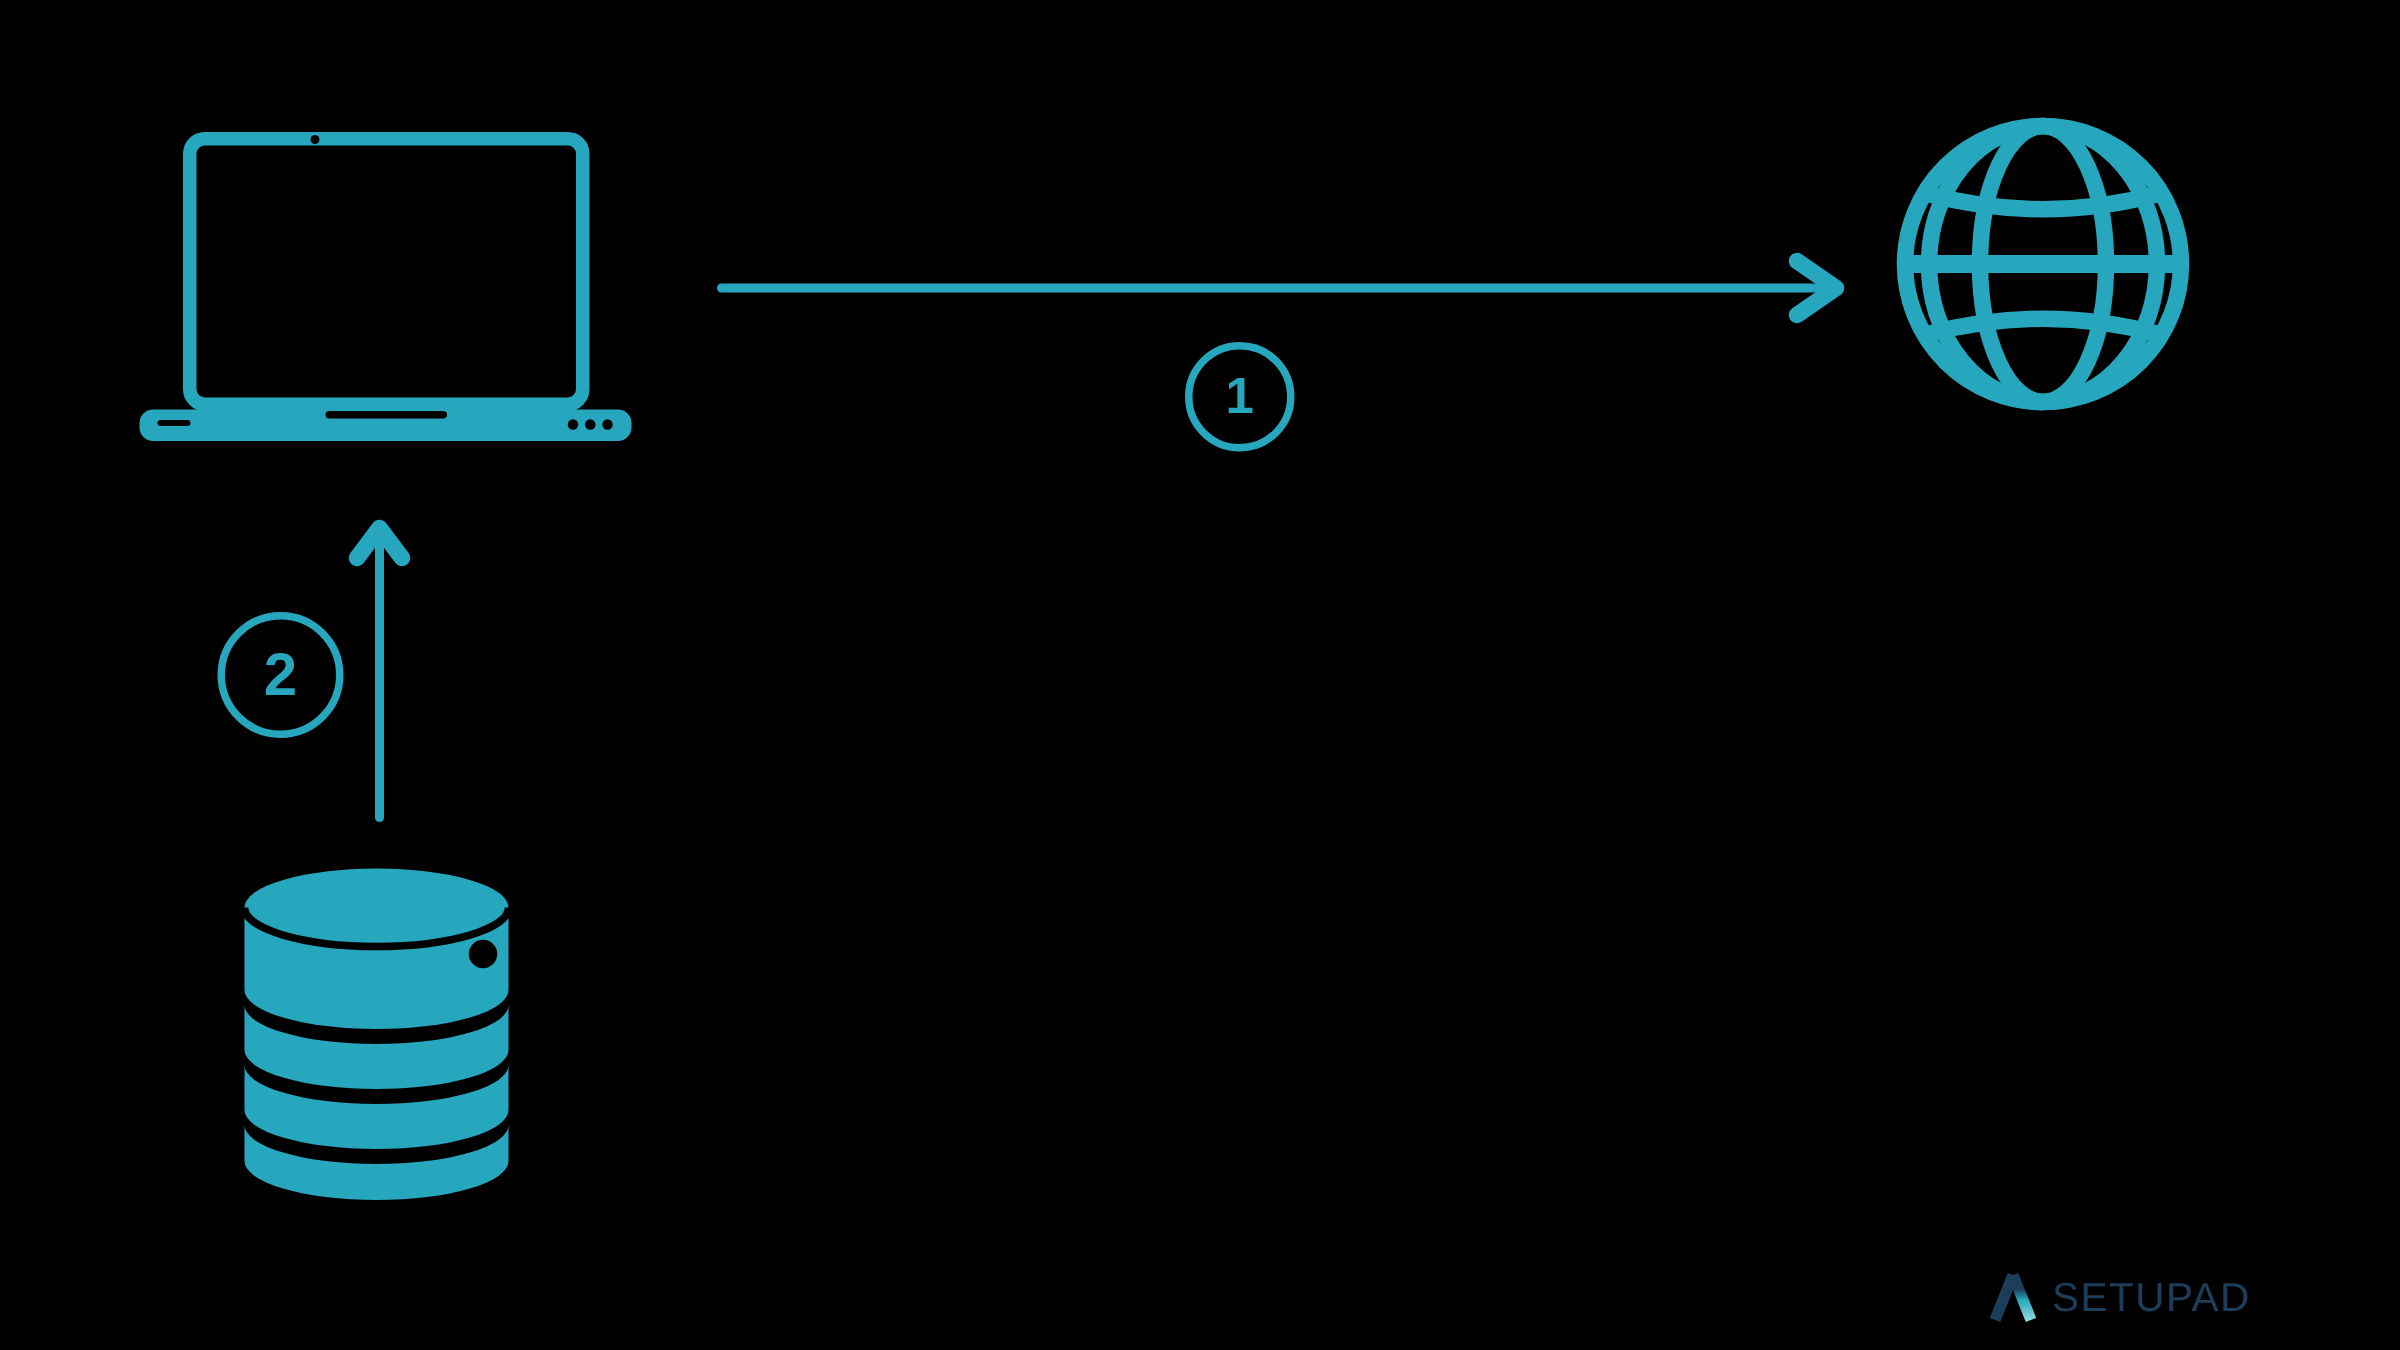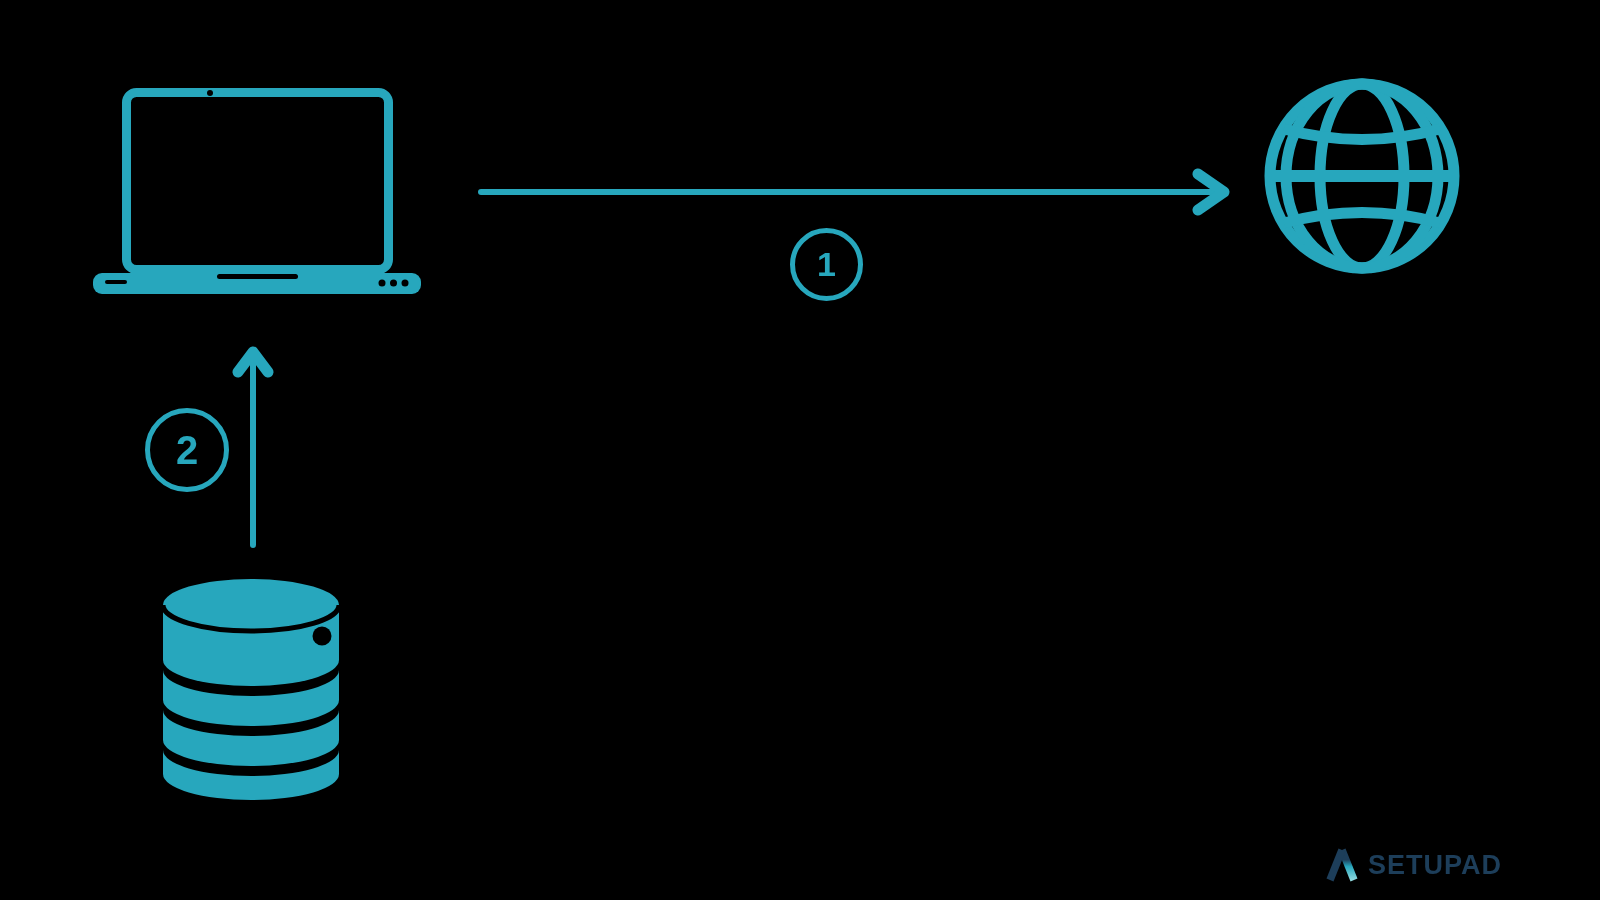--- a/index.html
+++ b/index.html
@@ -38,21 +38,21 @@
   }
   .step-badge.one{left:790px;top:228px;width:73px;height:73px;font-size:34px;}
   .step-badge.two{left:145px;top:408px;width:84px;height:84px;font-size:40px;}
   
   .logo{
     left:1325px;top:845px;height:40px;
     display:flex;align-items:center;
   }
   .logo-text{
     color:var(--navy);
-    font-weight:bold;
+    font-weight:normal;
     font-size:27px;
     letter-spacing:1px;
     margin-left:9px;
     line-height:38px;
   }
   svg{display:block;}
 </style>
 </head>
 <body>
 

